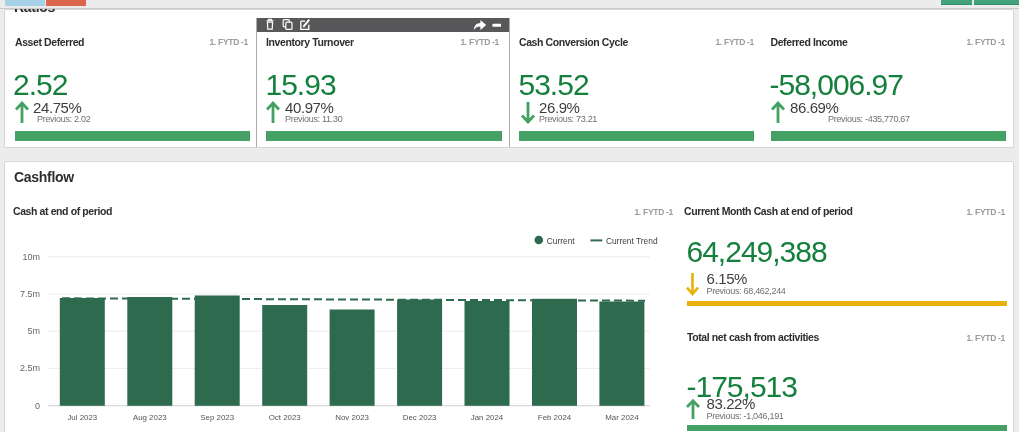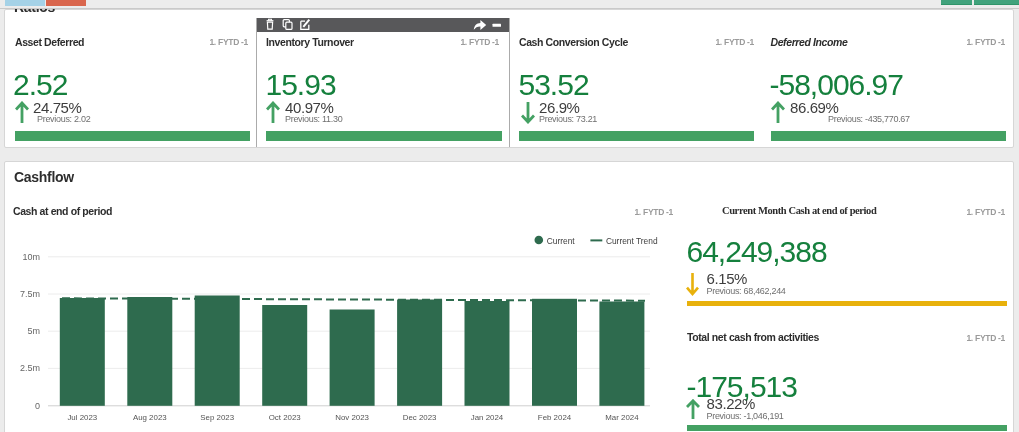--- a/index.html
+++ b/index.html
@@ -78,21 +78,21 @@
 <div class="abs lbl" style="left:519px;top:35.7px;">Cash Conversion Cycle</div>
 <div class="abs fytd" style="left:654px;top:36.6px;width:100px;text-align:right;">1. FYTD -1</div>
 <div class="abs big" style="left:518.5px;top:67.7px;">53.52</div>
 <svg class="abs" style="left:520.5px;top:101.6px;" width="14" height="22" viewBox="0 0 14 22">
     <path d="M7 0 V20 M1 13.5 L7 20 L13 13.5" fill="none" stroke="#44a163" stroke-width="2.8"></path>
   </svg>
 <div class="abs pct" style="left:539px;top:98.8px;">26.9%</div>
 <div class="abs prev" style="left:539px;top:114.4px;">Previous: 73.21</div>
 <div class="abs gbar" style="left:519px;top:130.5px;width:235px;"></div>
 
-<div class="abs lbl" style="left:770.5px;top:35.7px;font-style:italic;">Deferred Income</div>
+<div class="abs lbl" style="left:770.5px;top:35.7px;">Deferred Income</div>
 <div class="abs fytd" style="left:905px;top:36.6px;width:100px;text-align:right;">1. FYTD -1</div>
 <div class="abs big" style="left:769.5px;top:67.7px;">-58,006.97</div>
 <svg class="abs" style="left:770.5px;top:101.4px;" width="14" height="22" viewBox="0 0 14 22">
     <path d="M7 22 V2 M1 8.5 L7 2 L13 8.5" fill="none" stroke="#44a163" stroke-width="2.8"></path>
   </svg>
 <div class="abs pct" style="left:790px;top:98.8px;">86.69%</div>
 <div class="abs prev" style="left:828px;top:114.4px;text-align:right;">Previous: -435,770.67</div>
 <div class="abs gbar" style="left:770.5px;top:130.5px;width:235px;"></div>
 
 <div class="abs panel" style="left:4px;top:161px;width:1010px;height:280px;"></div>
@@ -140,21 +140,21 @@
     <text x="217.2" y="191.8">Sep 2023</text>
     <text x="284.7" y="191.8">Oct 2023</text>
     <text x="352.1" y="191.8">Nov 2023</text>
     <text x="419.6" y="191.8">Dec 2023</text>
     <text x="487.0" y="191.8">Jan 2024</text>
     <text x="554.5" y="191.8">Feb 2024</text>
     <text x="621.9" y="191.8">Mar 2024</text>
   </g>
 </svg>
 
-<div class="abs lbl" style="left:722px;top:205.3px;font-family:Liberation Serif, serif;">Current Month Cash at end of period</div>
+<div class="abs lbl" style="left:684px;top:205.3px;">Current Month Cash at end of period</div>
 <div class="abs fytd" style="left:905px;top:206.9px;width:100px;text-align:right;">1. FYTD -1</div>
 <div class="abs big" style="left:686.5px;top:235.3px;">64,249,388</div>
 <svg class="abs" style="left:686px;top:272.5px;" width="13" height="23" viewBox="0 0 13 23">
     <path d="M6.5 0 V21 M1 14.6 L6.5 21 L12 14.6" fill="none" stroke="#e8b10c" stroke-width="2.6"></path>
   </svg>
 <div class="abs pct" style="left:706.5px;top:270.2px;">6.15%</div>
 <div class="abs prev" style="left:706.5px;top:286.3px;">Previous: 68,462,244</div>
 <div class="abs" style="left:687px;top:301px;width:320px;height:4.5px;background:#e8b10c;"></div>
 
 <div class="abs lbl" style="left:687px;top:330.8px;">Total net cash from activities</div>

